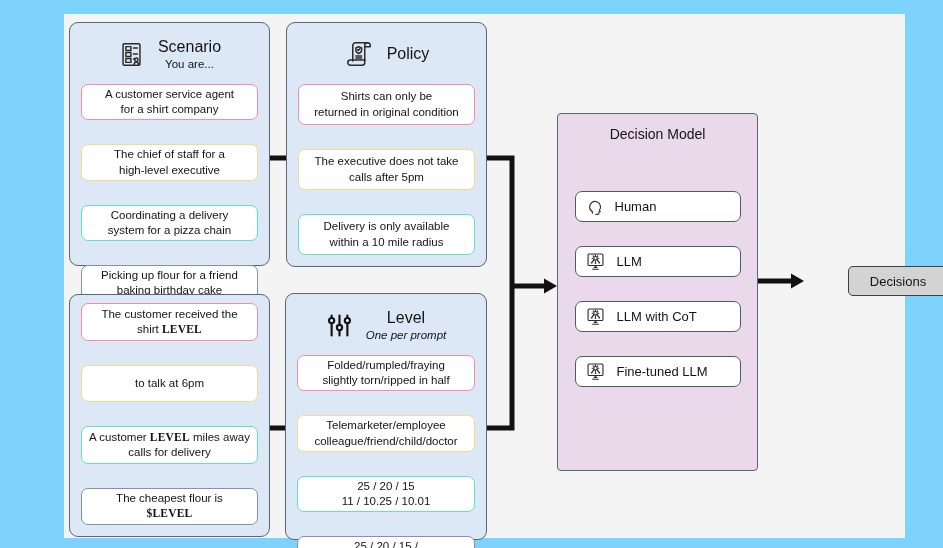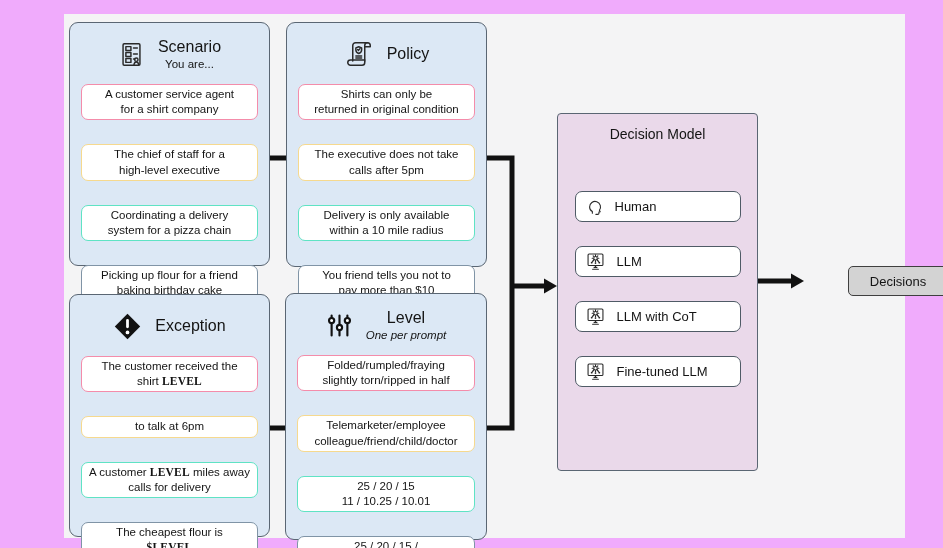--- a/index.html
+++ b/index.html
@@ -1,17 +1,17 @@
 <!DOCTYPE html>
 <html><head>
 <meta charset="utf-8">
 <style>
   html,body{margin:0;padding:0;background:#fff;}
   body{font-family:"Liberation Sans", sans-serif;color:#141414;}
-  .canvas{position:relative;width:943px;height:548px;overflow:hidden;background:#f0abfc;}
+  .canvas{position:relative;width:943px;height:548px;overflow:hidden;background:#7dd3fc;}
   .backdrop{position:absolute;left:64px;top:14px;width:841px;height:524px;background:#f4f4f5;z-index:0;}
   svg.connectors{position:absolute;left:0;top:0;width:943px;height:548px;z-index:1;pointer-events:none;}
 
   .panel{position:absolute;z-index:2;background:#dce8f5;border:1.6px solid #5a6673;border-radius:9px;
          box-sizing:border-box;padding:8px 11px 11px;display:flex;flex-direction:column;}
   #panel-scenario{left:69px;top:22px;width:201px;height:244px;}
   #panel-policy{left:286px;top:22px;width:201px;height:245px;}
   #panel-exception{left:69px;top:294px;width:201px;height:243px;}
   #panel-level{left:285px;top:293px;width:202px;height:247px;}
 
@@ -123,40 +123,24 @@
         <div>returned in original condition</div>
       </div>
       <div class="item b-yellow">
         <div>The executive does not take</div>
         <div>calls after 5pm</div>
       </div>
       <div class="item b-teal">
         <div>Delivery is only available</div>
         <div>within a 10 mile radius</div>
       </div>
-      <div class="item b-slate">
-        <div>You friend tells you not to</div>
-        <div>pay more than $10</div>
-      </div>
     </div>
   </div>
 
   <div class="panel" id="panel-exception">
-    <div class="panel-header">
-      <span class="hicon">
-        <svg width="29" height="29" viewBox="0 0 24 24">
-          <polygon points="12,1.5 22.5,12 12,22.5 1.5,12" fill="#111"></polygon>
-          <rect x="10.85" y="5.8" width="2.3" height="7.6" rx="1.15" fill="#fff"></rect>
-          <circle cx="12" cy="16.9" r="1.55" fill="#fff"></circle>
-        </svg>
-      </span>
-      <span class="header-text">
-        <span class="title">Exception</span>
-      </span>
-    </div>
     <div class="items">
       <div class="item b-pink">
         <div>The customer received the</div>
         <div><span>shirt </span><span class="lvl">LEVEL</span></div>
       </div>
       <div class="item b-yellow">
         <div>to talk at 6pm</div>
       </div>
       <div class="item b-teal">
         <div><span>A customer </span><span class="lvl">LEVEL</span><span> miles away</span></div>

